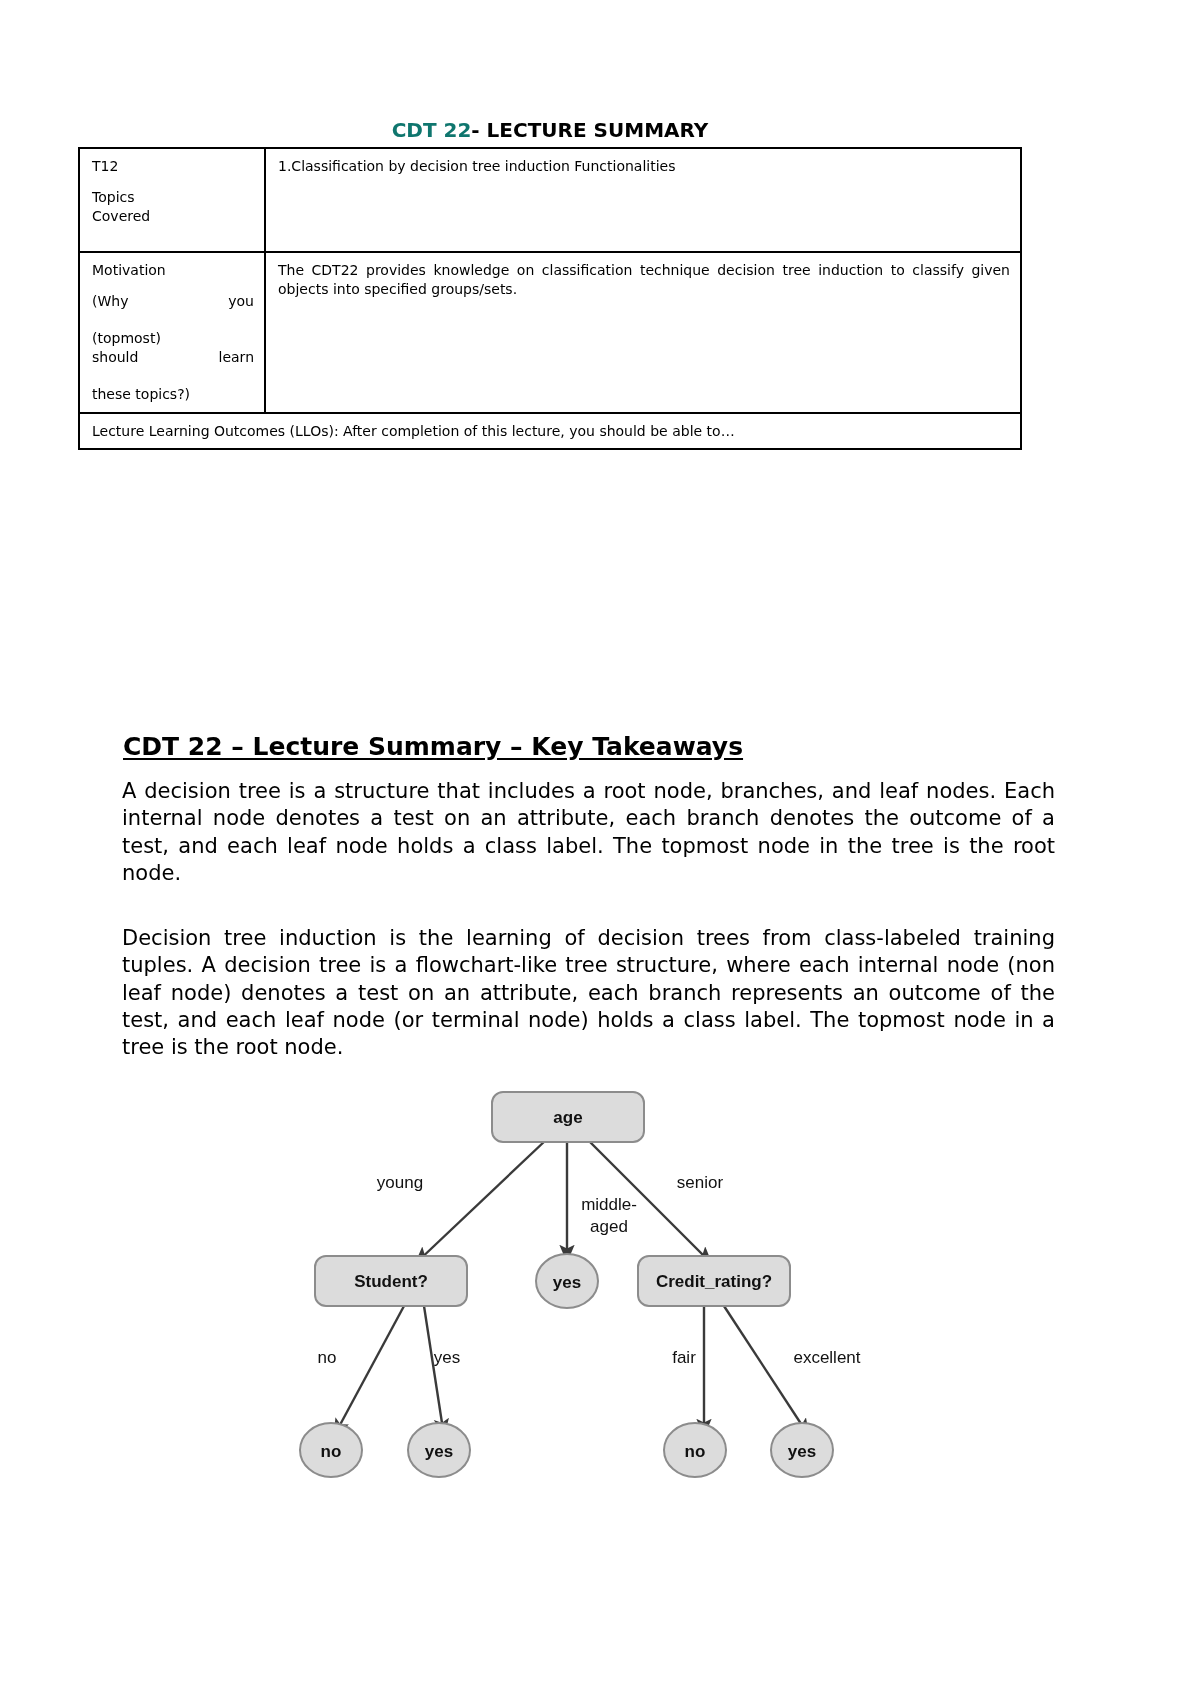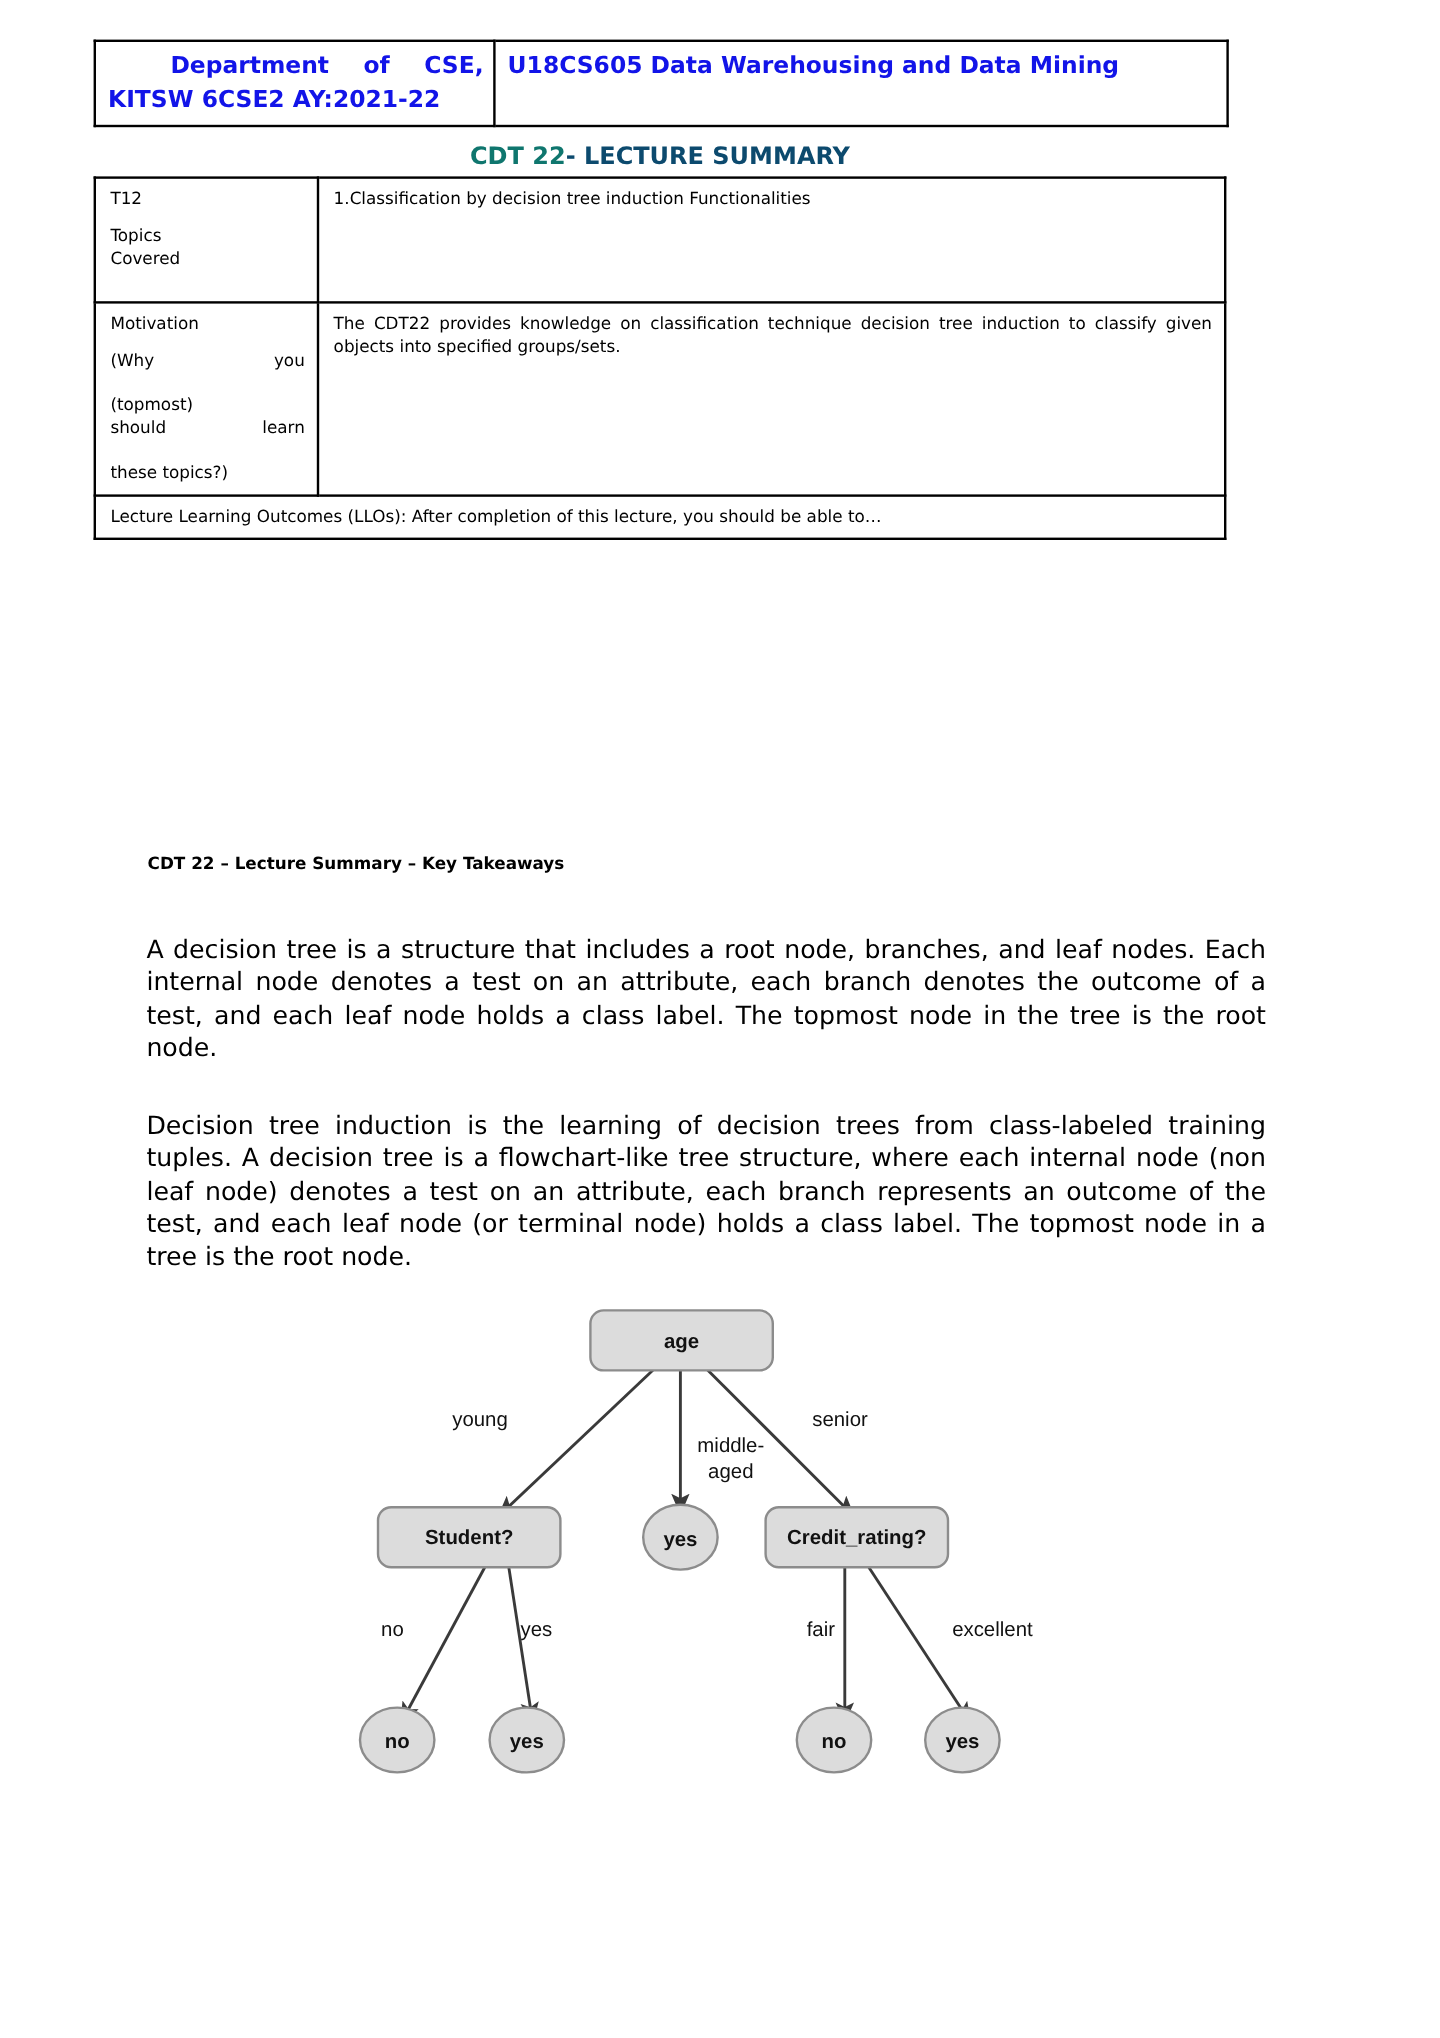--- a/index.html
+++ b/index.html
@@ -52,21 +52,21 @@
     position: absolute;
     left: 78px;
     top: 118px;
     width: 944px;
     text-align: center;
     font-weight: bold;
     font-size: 20px;
     letter-spacing: 0px;
   }
   .summary-title .blue { color: #0f766e; }
-  .summary-title .blk { color: #0c4a6e; }
+  .summary-title .blk { color: #000000; }
 
   
   .body-table {
     position: absolute;
     left: 78px;
     top: 147px;
     width: 944px;
     border-collapse: collapse;
     table-layout: fixed;
   }
@@ -96,23 +96,24 @@
     display: block;
     text-align: justify;
     text-align-last: justify;
   }
   .spread::after { content: ""; display: inline-block; width: 100%; }
 
   
   .kt-heading {
     position: absolute;
     left: 123px;
-    top: 712px;
-    font-size: 14px;
+    top: 732px;
+    font-size: 25px;
     font-weight: bold;
+    text-decoration: underline;
     text-underline-offset: 3px;
   }
   .para {
     position: absolute;
     left: 122px;
     width: 933px;
     font-size: 21px;
     line-height: 1.30;
     text-align: justify;
     text-align-last: left;
@@ -129,34 +130,20 @@
     height: 420px;
     text-align: right;
   }
   .figure svg { display: block; }
 </style>
 </head>
 <body>
 
 <div class="page">
 
-  <table class="hdr-table">
-    <tbody>
-        <tr>
-      <td class="hdr-left">
-        <span class="ln1">Department of CSE,</span>
-        <span>KITSW</span>
-        <span>6CSE2   AY:2021-22</span>
-      </td>
-      <td class="hdr-right">
-        <span class="rtxt">U18CS605 Data Warehousing and Data Mining</span>
-      </td>
-    </tr>
-  </tbody>
-    </table>
 
   <div class="summary-title">
     <span class="blue">CDT 22</span><span class="blk">- LECTURE SUMMARY</span>
   </div>
 
   <table class="body-table">
 
     <tbody>
         <tr class="row-t12">
       <td class="col-label stack">

